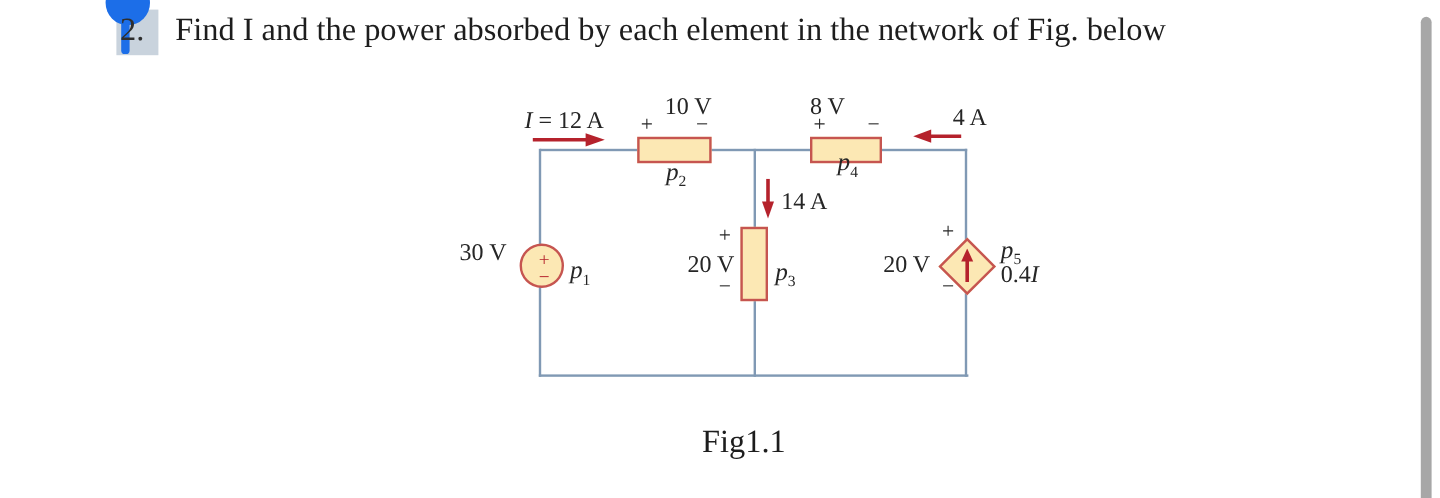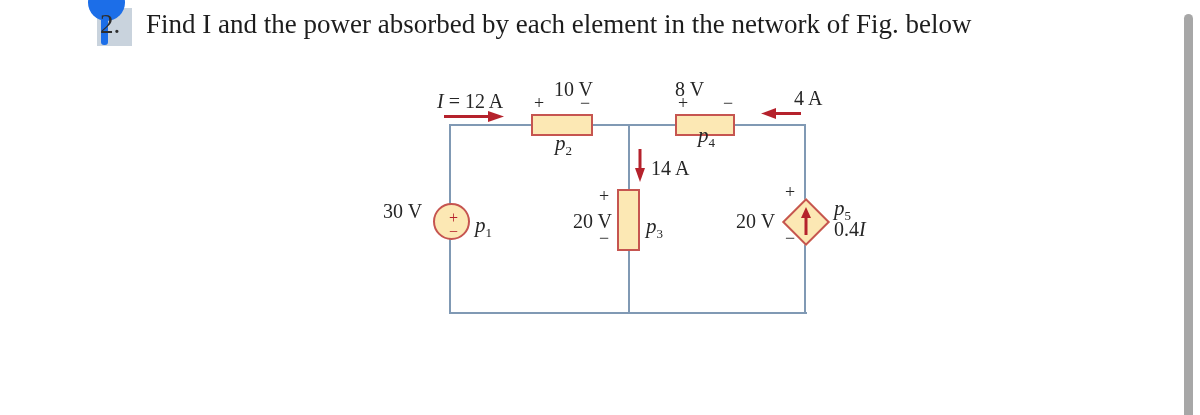--- a/index.html
+++ b/index.html
@@ -144,16 +144,17 @@
     <span class="lbl plabel p1lbl"><span class="pvar">p</span><sub>1</sub></span>
 
     <span class="lbl v5">20 V</span>
     <span class="lbl sign plus5">+</span>
     <span class="lbl sign minus5">−</span>
     <span class="lbl plabel p5lbl"><span class="pvar">p</span><sub>5</sub></span>
     <span class="lbl gain5"><span>0.4</span><i class="ivar">I</i></span>
 
   </div>
 
+  <div class="fig-caption">Fig1.1</div>
 
   <div class="scrollbar-thumb"></div>
 
 </div>
 
 </body></html>

